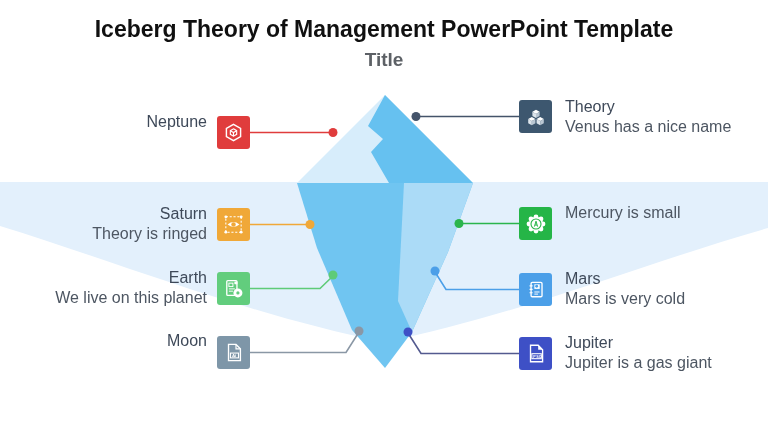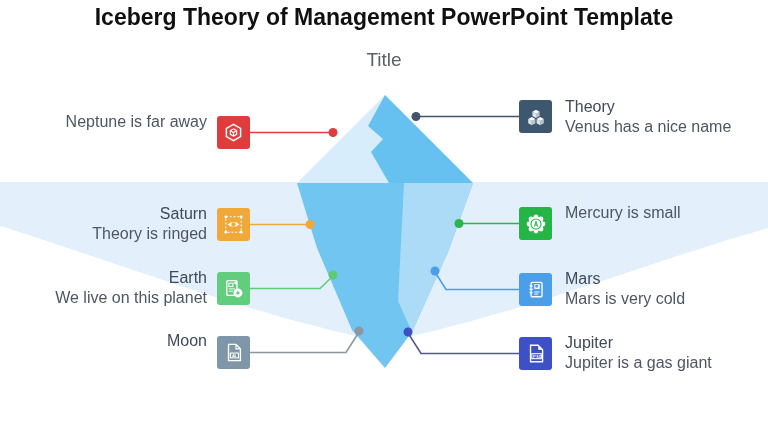--- a/index.html
+++ b/index.html
@@ -1,22 +1,22 @@
 <!DOCTYPE html>
 <html><head>
 <meta charset="utf-8">
 <style>
   html,body{margin:0;padding:0;background:#fff;}
   .slide{position:relative;width:768px;height:432px;background:#fff;overflow:hidden;
          font-family:"Liberation Sans",sans-serif;}
   .bg-svg,.connector-svg{position:absolute;left:0;top:0;pointer-events:none;}
-  .headline{position:absolute;top:4px;left:0;width:768px;text-align:center;
+  .headline{position:absolute;top:16px;left:0;width:768px;text-align:center;
             font-size:23px;font-weight:bold;color:#101010;letter-spacing:0;}
   .diagram-title{position:absolute;top:49px;left:0;width:768px;text-align:center;
-            font-size:19px;font-weight:400;color:#5d6166;}
+            font-size:19px;font-weight:700;color:#5d6166;}
   .item{position:absolute;}
   .item .name{display:block;font-size:16px;line-height:20px;color:#3e4959;}
   .item .desc{display:block;font-size:16px;line-height:15px;color:#4d5662;margin-top:2px;}
   .item-left{left:0;width:207px;text-align:right;}
   .item-right{left:565px;width:200px;text-align:left;}
   .badge{position:absolute;width:33px;height:33px;border-radius:3px;
          display:flex;align-items:center;justify-content:center;}
 </style>
 </head>
 <body>
@@ -52,21 +52,21 @@
     <circle cx="416" cy="116.5" r="4.5" fill="#44546a"></circle>
     <circle cx="459" cy="223.5" r="4.5" fill="#2bb54c"></circle>
     <circle cx="435" cy="271" r="4.5" fill="#4b9fe8"></circle>
     <circle cx="408" cy="332" r="4.5" fill="#3e50c6"></circle>
   </svg>
 
   <div class="headline">Iceberg Theory of Management PowerPoint Template</div>
   <div class="diagram-title">Title</div>
 
   <div class="item item-left" style="top:112px">
-    <span class="desc">Neptune is far away</span>
+    <span class="name">Neptune</span>
   </div>
   <div class="item item-left" style="top:204px">
     <span class="name">Saturn</span>
     <span class="desc">Theory is ringed</span>
   </div>
   <div class="item item-left" style="top:268px">
     <span class="name">Earth</span>
     <span class="desc">We live on this planet</span>
   </div>
   <div class="item item-left" style="top:331px">

